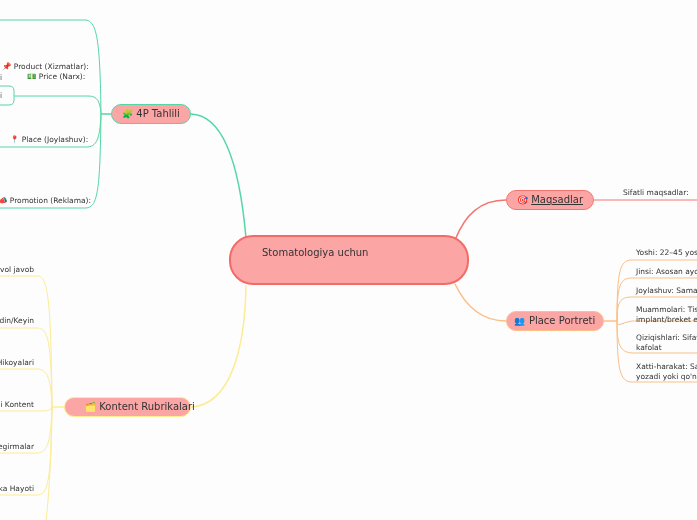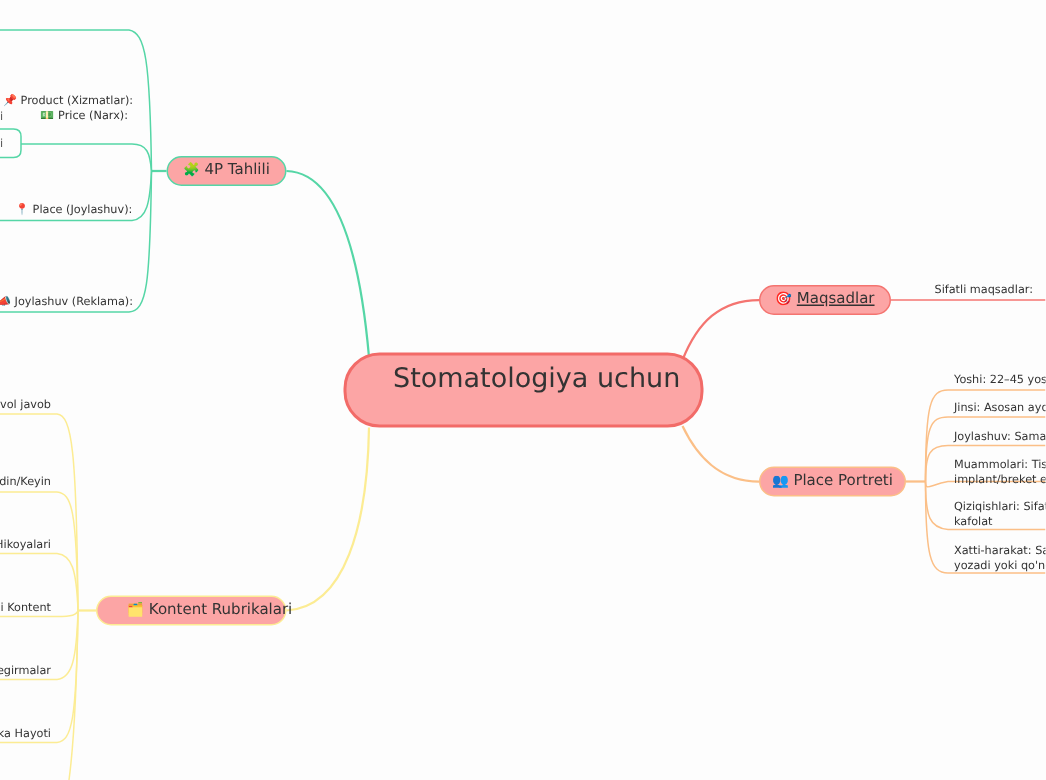--- a/index.html
+++ b/index.html
@@ -8,21 +8,21 @@
       background: #fdfdfd;
       font-family: "DejaVu Sans", sans-serif;
       color: #333;
     }
     svg.links { position: absolute; left: 0; top: 0; width: 697px; height: 520px; }
     .node { position: absolute; box-sizing: border-box; background: #fca5a5; }
     .root {
       left: 229px; top: 235px; width: 240px; height: 50px;
       border: 2.5px solid #f26b68; border-radius: 24px;
       padding: 7px 0 0 31px;
-      font-size: 18px; line-height: 18px; color: #333;
+      font-size: 10px; line-height: 18px; color: #333;
     }
     .branch {
       height: 20px; border-radius: 10px; border: 1.5px solid;
       font-size: 10px; line-height: 17px; text-align: center; white-space: nowrap;
       color: #333;
     }
     .b-4p { left: 111px; top: 104px; width: 80px; border-color: #55d6a6; }
     .b-maq { left: 506px; top: 190px; width: 88px; border-color: #f47470; text-decoration: underline; }
     .b-mij { left: 506px; top: 311px; width: 98px; border-color: #fbbf87; }
     .b-kon { left: 64px; top: 397px; width: 127px; border-color: #fcec93; padding-left: 20px; }
@@ -85,21 +85,21 @@
 <div class="label" style="left:27px; top:72px;">
   <span>💵</span>
   <span>Price (Narx):</span>
 </div>
 <div class="label" style="left:10px; top:135px;">
   <span>📍</span>
   <span>Place (Joylashuv):</span>
 </div>
 <div class="label" style="left:-2px; top:196px;">
   <span>📣</span>
-  <span>Joylashuv (Reklama):</span>
+  <span>Promotion (Reklama):</span>
 </div>
 
 <div class="node branch b-maq">
   <span class="ico">🎯</span><span>Maqsadlar</span>
 </div>
 <div class="label" style="left:623px; top:188px;">Sifatli maqsadlar:</div>
 
 <div class="node branch b-mij">
   <span class="ico">👥</span><span>Place Portreti</span>
 </div>

